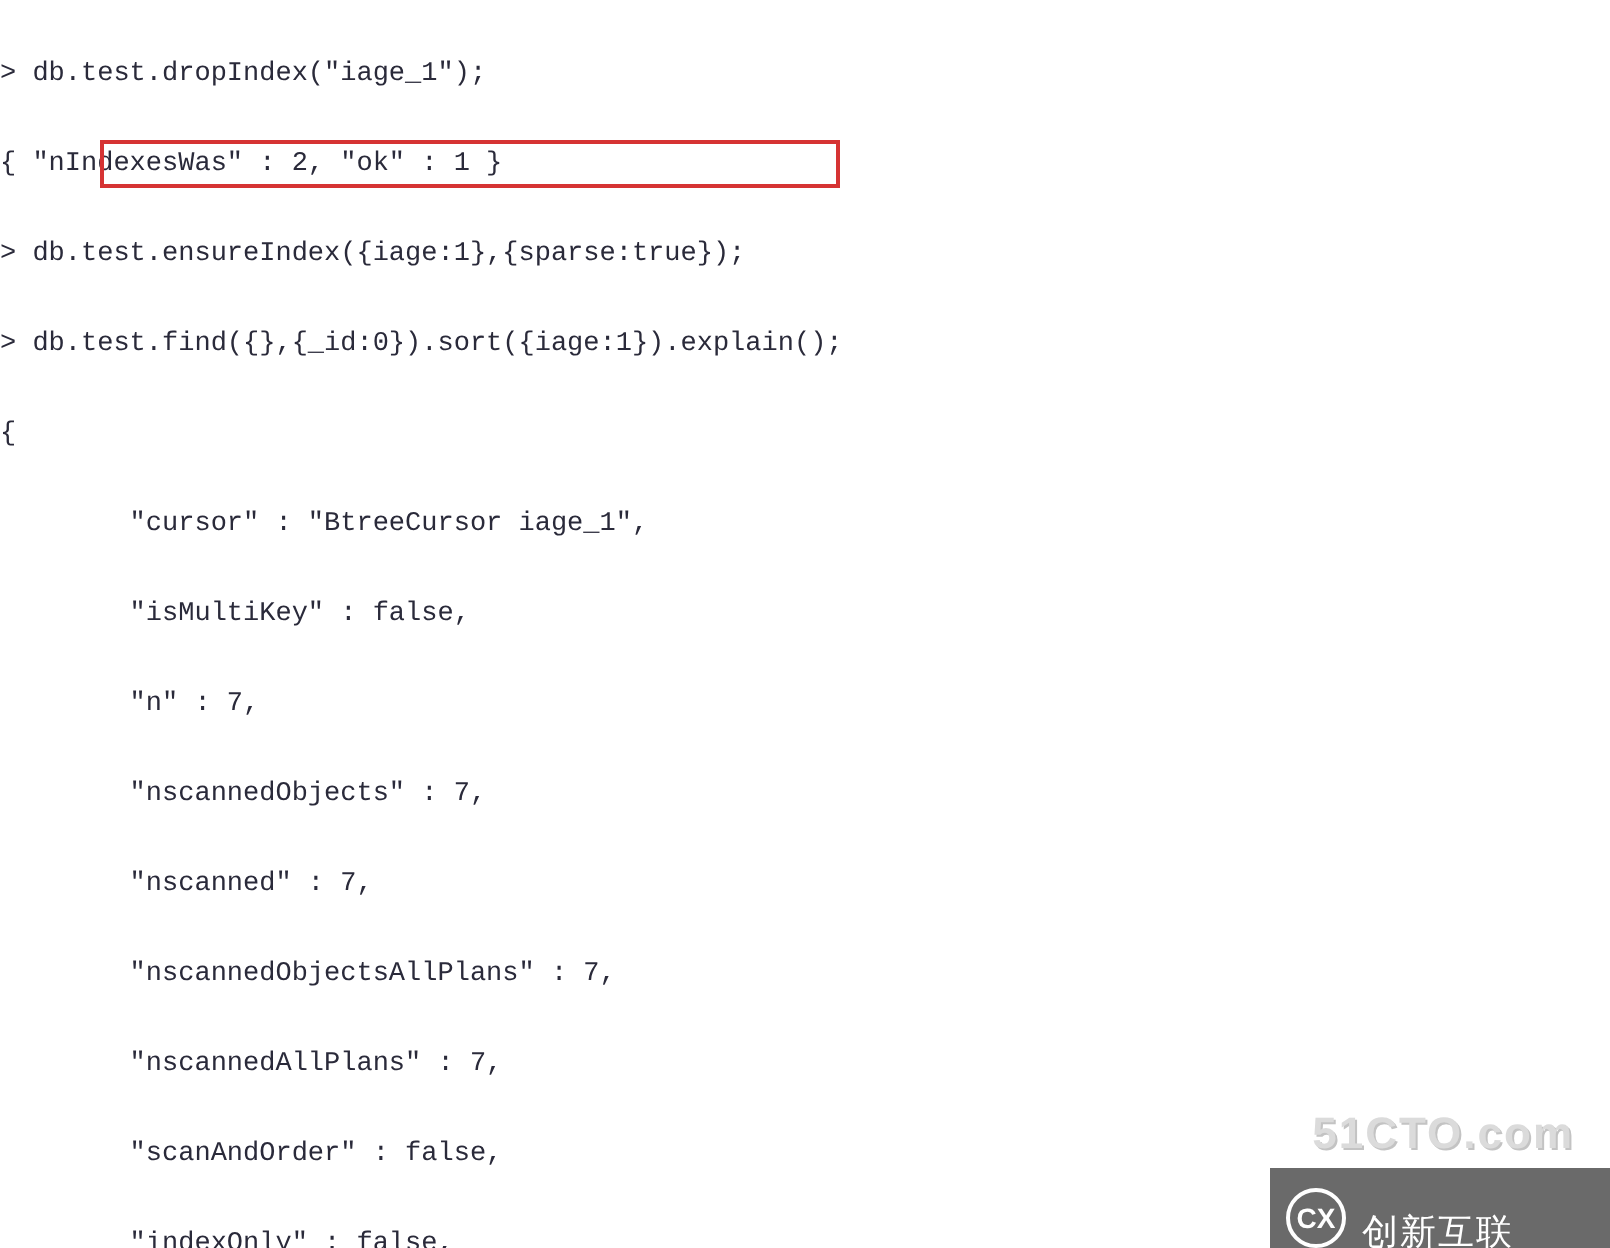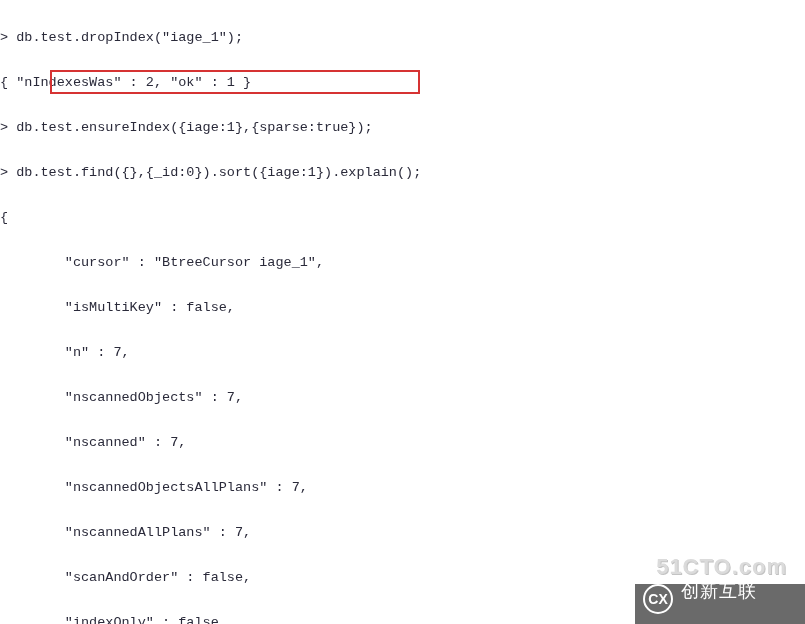--- a/index.html
+++ b/index.html
@@ -49,21 +49,21 @@
       opacity: 0.7;
     }
     .logo-box {
       position: absolute;
       right: 0;
       bottom: 0;
       width: 170px;
       height: 40px;
       background: #6a6a6a;
       display: flex;
-      align-items: flex-start;
+      align-items: flex-end;
       padding-left: 8px;
     }
     .logo-icon {
       width: 30px;
       height: 30px;
       border: 2px solid #fff;
       border-radius: 50%;
       display: flex;
       align-items: center;
       justify-content: center;

